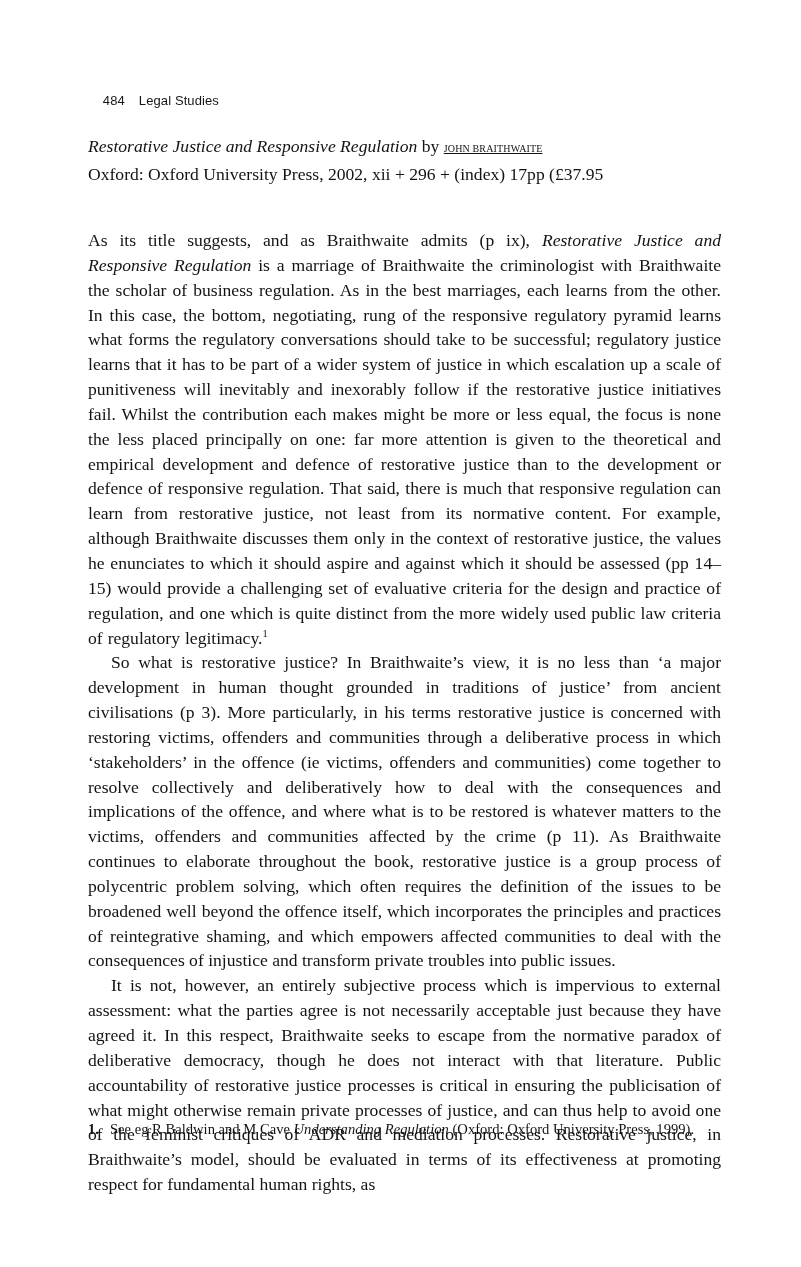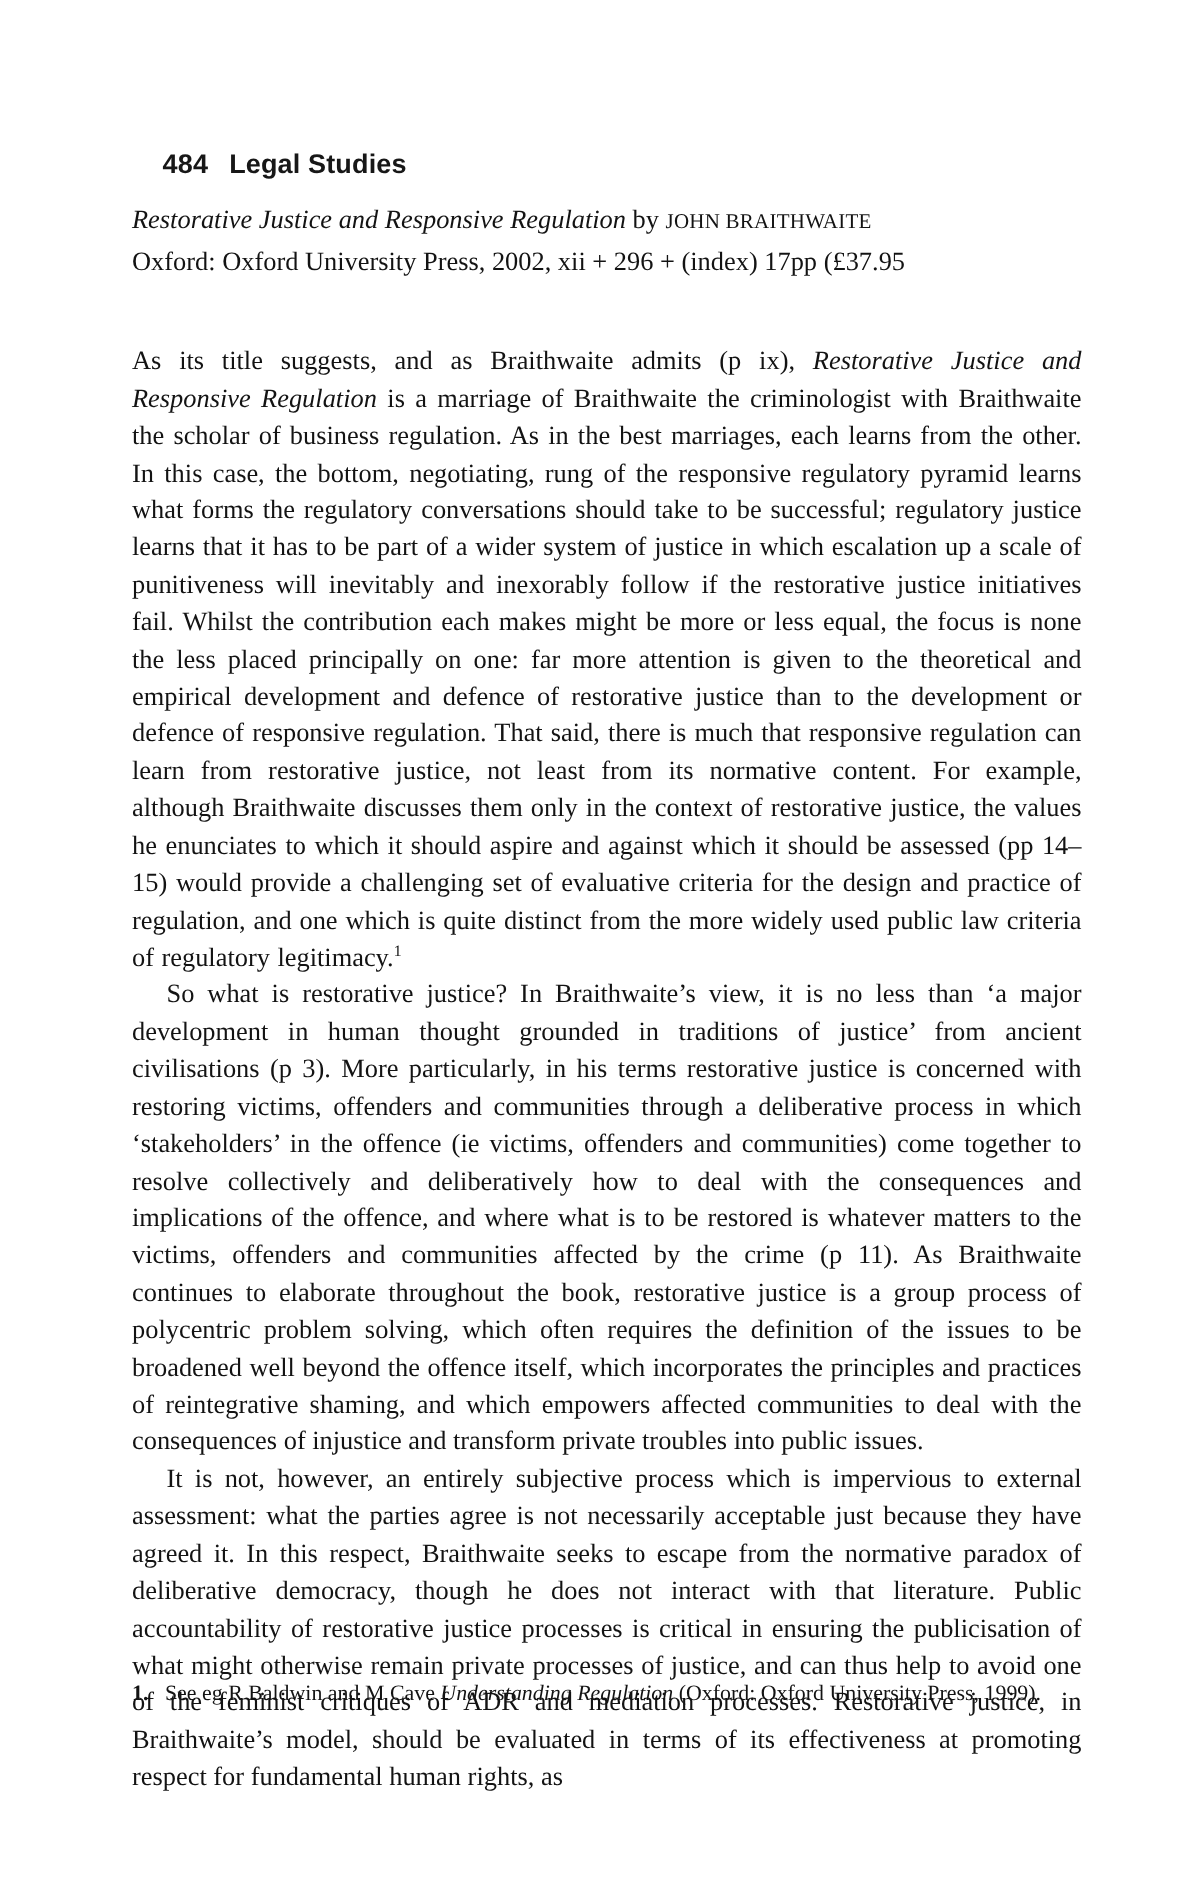--- a/index.html
+++ b/index.html
@@ -16,47 +16,47 @@
     overflow: hidden;
     box-sizing: border-box;
   }
 
   
   .running-head {
     position: absolute;
     left: 88px;
     top: 78px;
     font-family: "Liberation Sans", sans-serif;
-    font-size: 18px;
+    font-size: 13px;
     color: #171717;
     letter-spacing: 0.1px;
     white-space: pre;
-    font-weight: bold;
   }
   .running-head .folio { margin-right: 14px; }
 
   
   .bookref {
     position: absolute;
     left: 88px;
     top: 134px;
     width: 634px;
     font-family: "Liberation Serif", serif;
     font-size: 17.6px;
     line-height: 24.6px;
     color: #131313;
     text-align: left;
   }
   .bookref .bk-title {
     font-style: italic;
   }
   .smallcaps {
     font-variant: small-caps;
-    font-size: 14px;
+    font-size: 10px;
     letter-spacing: 0.15px;
+    text-decoration: underline;
   }
 
   
   .body-block {
     position: absolute;
     left: 88px;
     top: 228px;
     width: 633px;
     font-family: Liberation Serif, serif;
     color: #131313;

